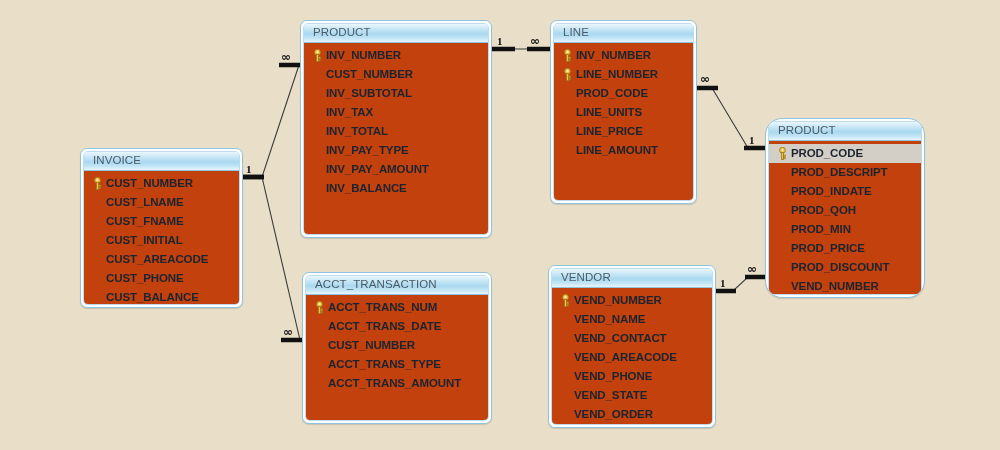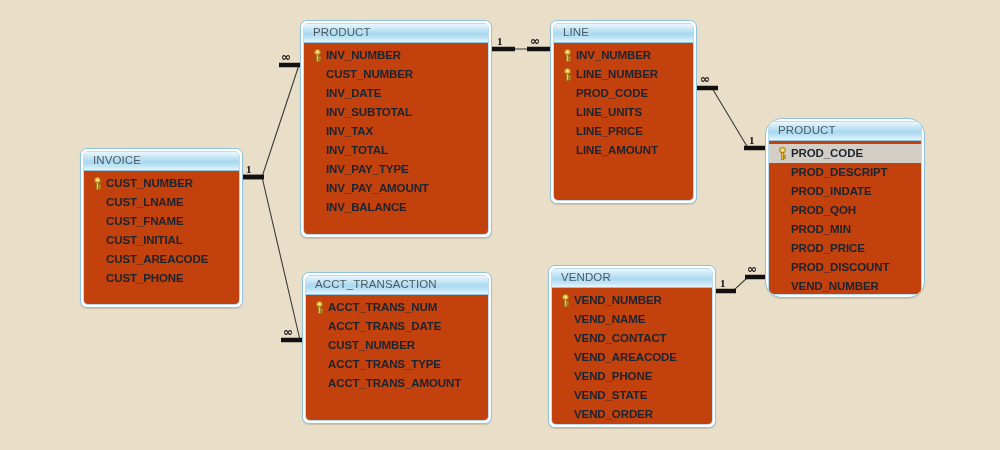--- a/index.html
+++ b/index.html
@@ -178,20 +178,24 @@
               <span class="field-name">CUST_INITIAL</span>
             </div>
             <div class="field-row">
               <span class="key-slot"></span>
               <span class="field-name">CUST_AREACODE</span>
             </div>
             <div class="field-row">
               <span class="key-slot"></span>
               <span class="field-name">CUST_PHONE</span>
             </div>
+            <div class="field-row">
+              <span class="key-slot"></span>
+              <span class="field-name">CUST_BALANCE</span>
+            </div>
           </div>
         </div>
       </div>
       <div class="entity" style="left: 300px; top: 20px; width: 192px; height: 218px;">
         <div class="entity-inner">
           <div class="entity-header">
             <span class="entity-title">PRODUCT</span>
           </div>
           <div class="entity-body">
             <div class="field-row">
@@ -202,24 +206,20 @@
                   <rect x="3.4" y="5.4" width="2.2" height="7.1" fill="#f2c243" stroke="#9c7a1c" stroke-width="0.8"></rect>
                   <rect x="5.5" y="8.0" width="2.1" height="1.5" fill="#f2c243" stroke="#9c7a1c" stroke-width="0.7"></rect>
                   <rect x="5.5" y="10.4" width="1.7" height="1.4" fill="#f2c243" stroke="#9c7a1c" stroke-width="0.7"></rect>
                 </svg>
               </span>
               <span class="field-name">INV_NUMBER</span>
             </div>
             <div class="field-row">
               <span class="key-slot"></span>
               <span class="field-name">CUST_NUMBER</span>
-            </div>
-            <div class="field-row">
-              <span class="key-slot"></span>
-              <span class="field-name">INV_DATE</span>
             </div>
             <div class="field-row">
               <span class="key-slot"></span>
               <span class="field-name">INV_SUBTOTAL</span>
             </div>
             <div class="field-row">
               <span class="key-slot"></span>
               <span class="field-name">INV_TAX</span>
             </div>
             <div class="field-row">

